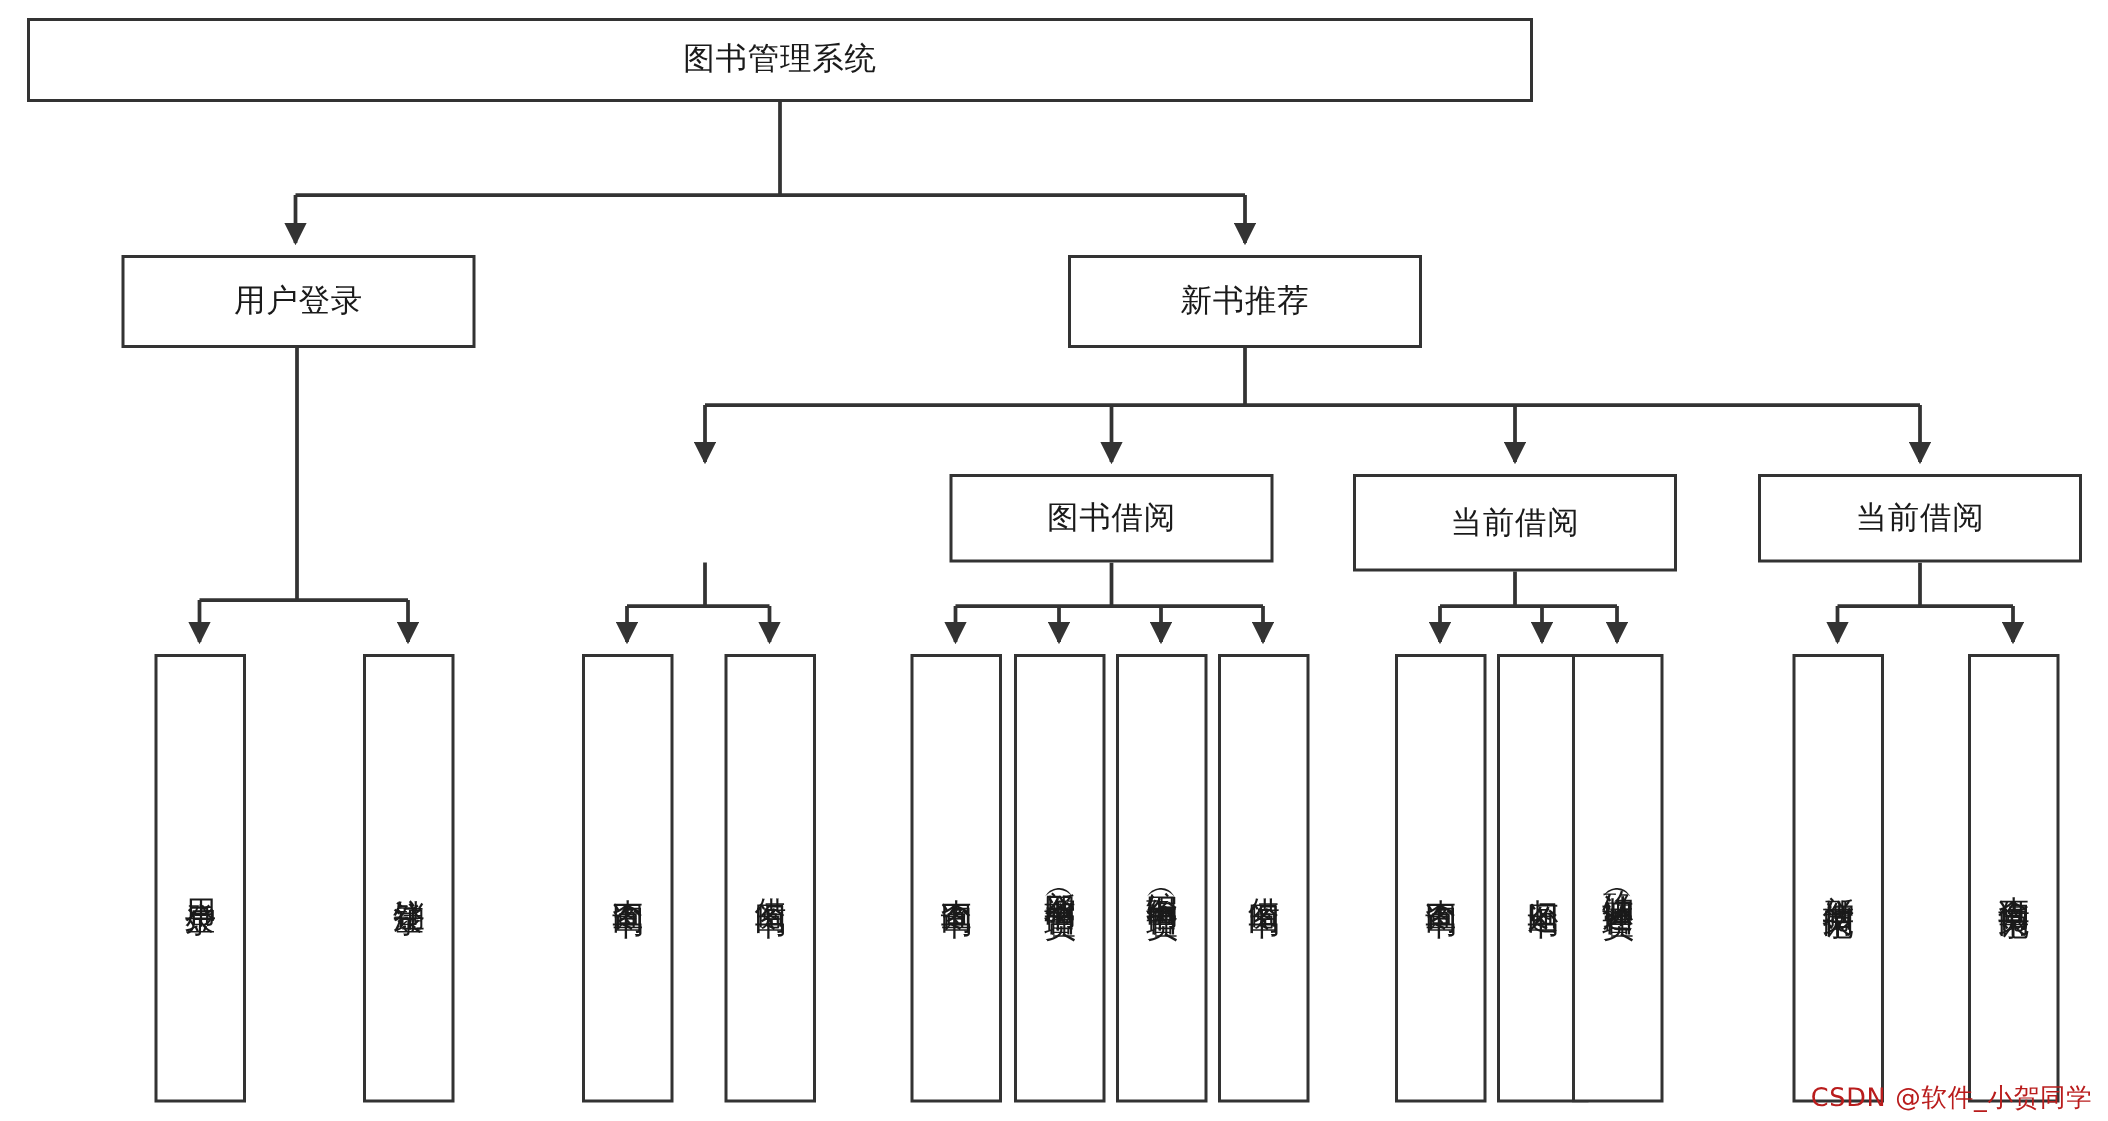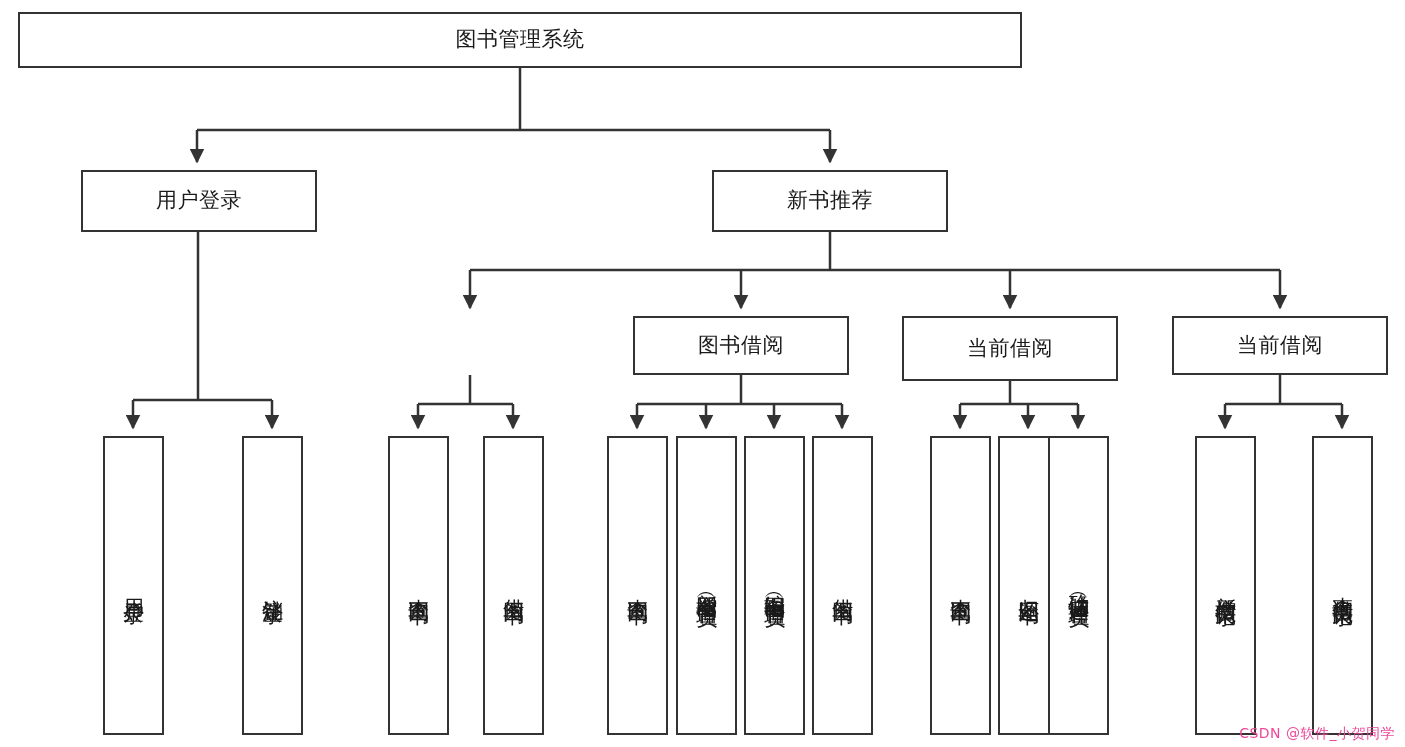--- a/index.html
+++ b/index.html
@@ -54,22 +54,22 @@
   .node.vert .vtext {
     writing-mode: vertical-rl;
     text-orientation: upright;
     white-space: nowrap;
     display: block;
   }
   .watermark {
     position: absolute;
     right: 10px;
     bottom: 4px;
-    font-size: 14px;
-    color: #ec4899;
+    font-size: 17px;
+    color: #b91c1c;
     white-space: nowrap;
     letter-spacing: 0.5px;
   }
 </style>
 </head>
 <body>
 
 <div id="canvas">
 
   <svg class="connectors" viewBox="0 0 1405 747" xmlns="http://www.w3.org/2000/svg">

